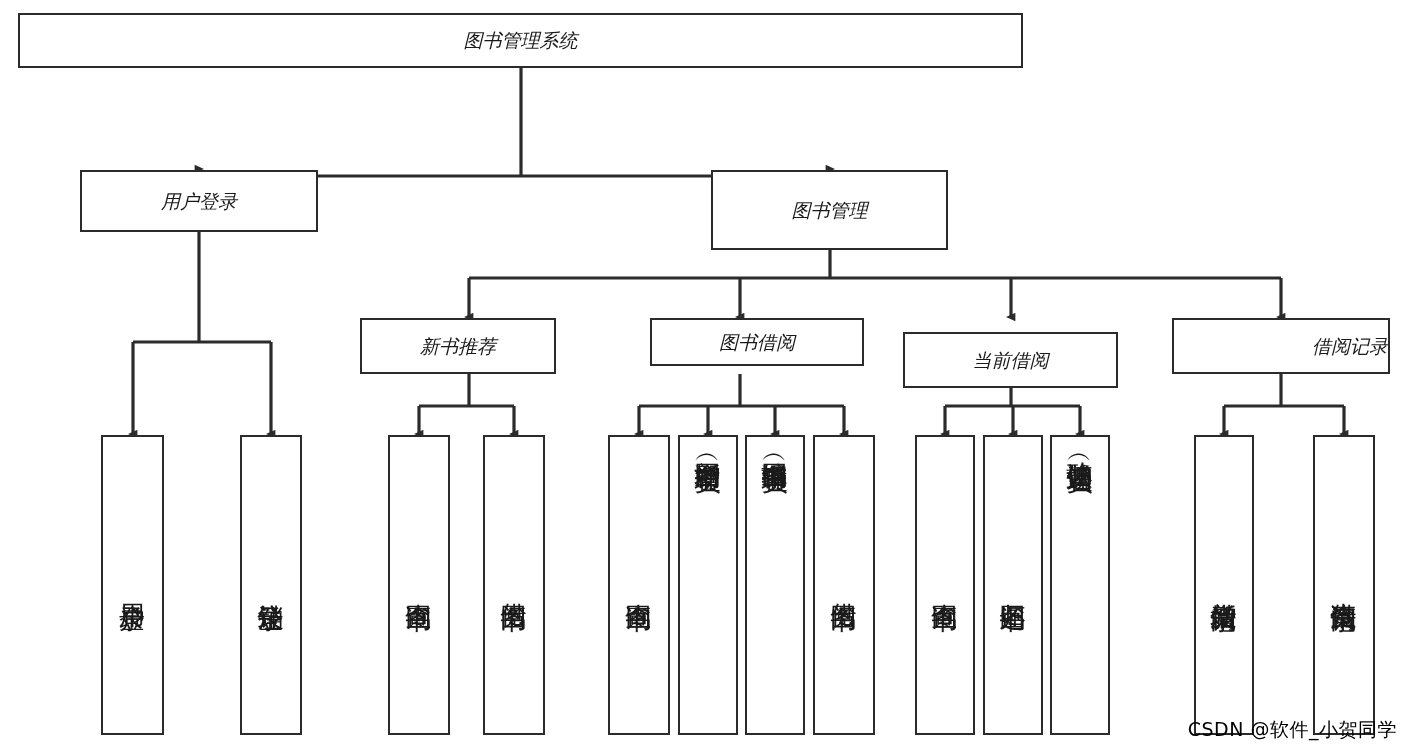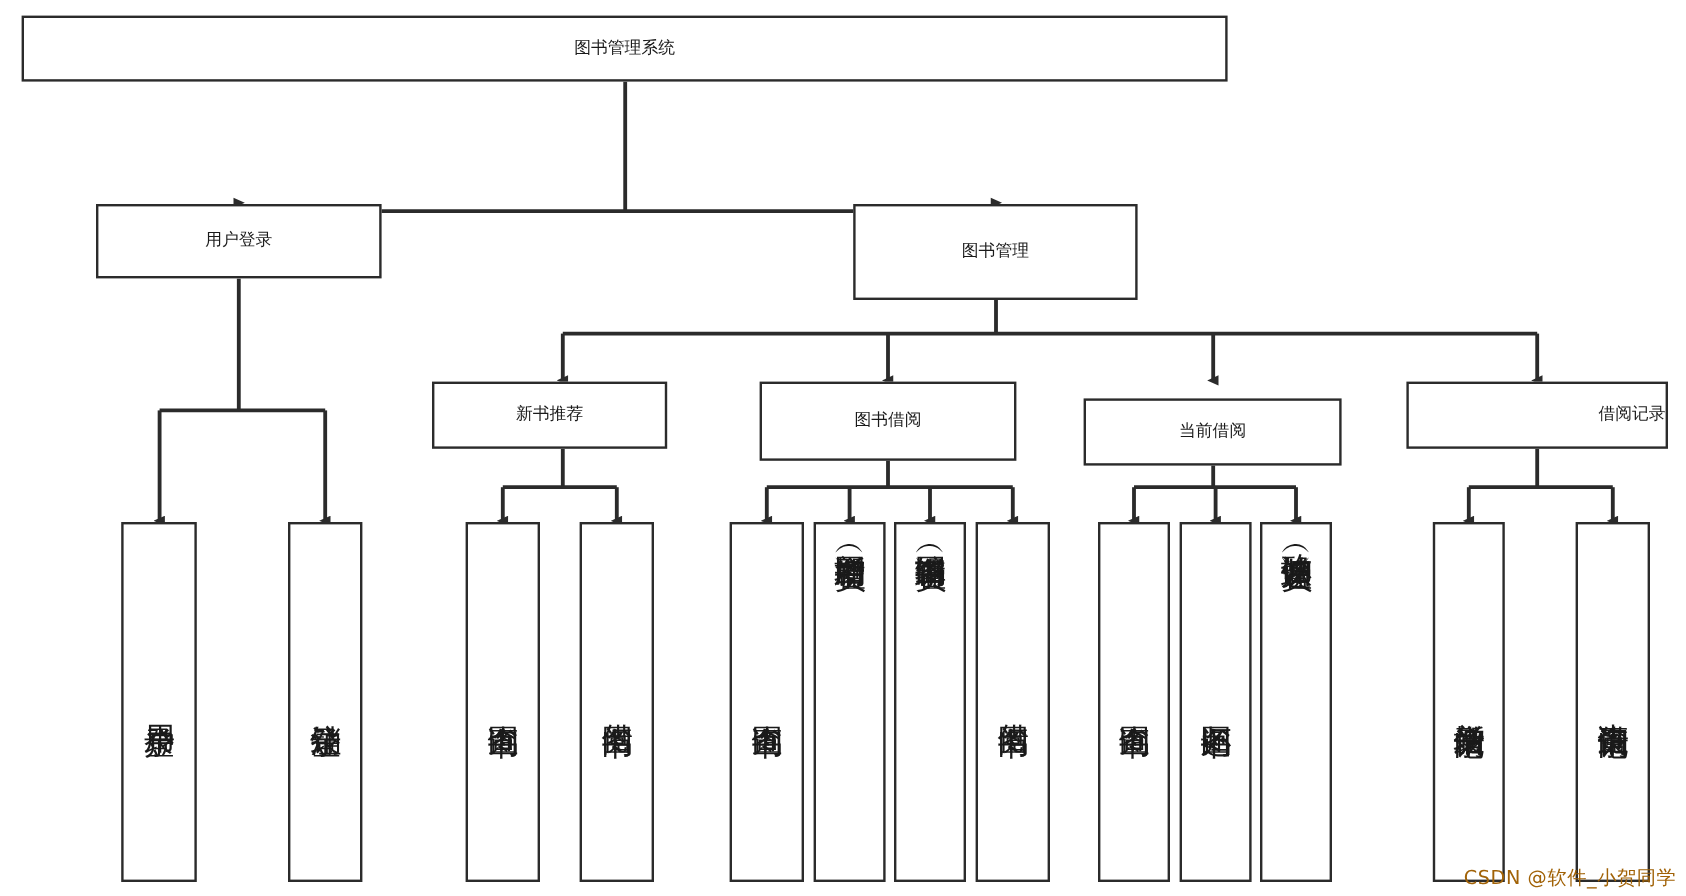--- a/index.html
+++ b/index.html
@@ -32,21 +32,22 @@
     justify-content: center;
     overflow: hidden;
   }
   .node-label {
     color: #1a1a1a;
     line-height: 1.08;
     white-space: pre;
     text-align: center;
   }
   .node.horizontal .node-label {
-    font-size: 14px;
+    font-size: 19px;
+    font-style: italic;
   }
   .node.vertical {
     align-items: flex-start;
     justify-content: center;
     padding-top: 4px;
   }
   .node.vertical .node-label {
     writing-mode: vertical-rl;
     text-orientation: upright;
     font-size: 26px;
@@ -54,22 +55,22 @@
     line-height: 1;
   }
   .node.vertical.centered {
     align-items: center;
     padding-top: 0;
   }
   #watermark {
     position: absolute;
     right: 8px;
     bottom: 4px;
-    font-size: 16px;
-    color: #a16207;
+    font-size: 19px;
+    color: #000000;
     letter-spacing: 0.5px;
     white-space: nowrap;
   }
 </style>
 </head>
 <body>
 
 <div id="canvas">
 
   <svg id="edges" viewBox="0 0 1405 747" xmlns="http://www.w3.org/2000/svg">
@@ -121,21 +122,21 @@
       </div>
       <div class="node horizontal" style="left: 80px; top: 170px; width: 238px; height: 62px;">
         <span class="node-label">用户登录</span>
       </div>
       <div class="node horizontal" style="left: 711px; top: 170px; width: 237px; height: 80px;">
         <span class="node-label">图书管理</span>
       </div>
       <div class="node horizontal" style="left: 360px; top: 318px; width: 196px; height: 56px;">
         <span class="node-label">新书推荐</span>
       </div>
-      <div class="node horizontal" style="left: 633px; top: 318px; width: 214px; height: 66px;">
+      <div class="node horizontal" style="left: 650px; top: 318px; width: 214px; height: 48px;">
         <span class="node-label">图书借阅</span>
       </div>
       <div class="node horizontal" style="left: 903px; top: 332px; width: 215px; height: 56px; align-items: center;">
         <span class="node-label">当前借阅</span>
       </div>
       <div class="node horizontal" style="left: 1172px; top: 318px; width: 218px; height: 56px; justify-content: flex-end;">
         <span class="node-label">借阅记录</span>
       </div>
       <div class="node vertical centered" style="left: 101px; top: 435px; width: 63px; height: 300px;">
         <span class="node-label">用户登录</span>

